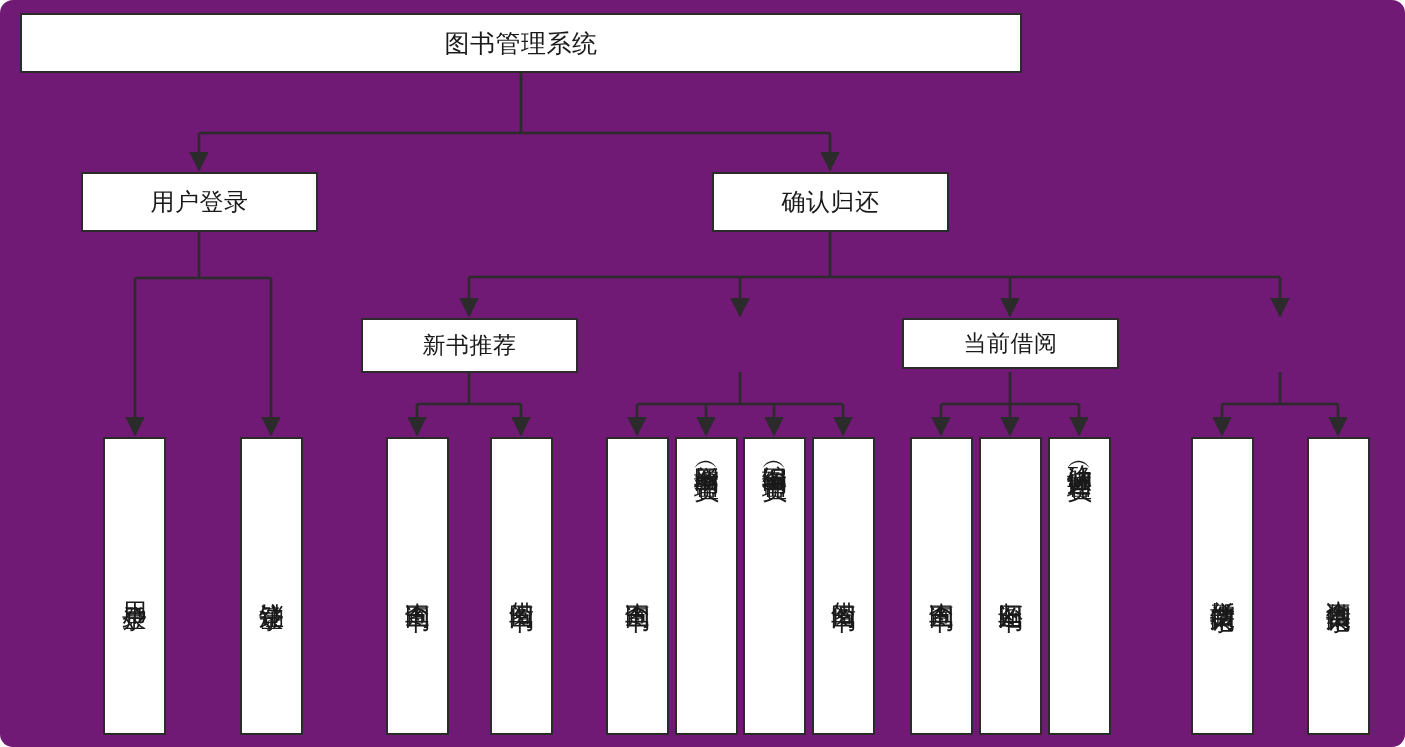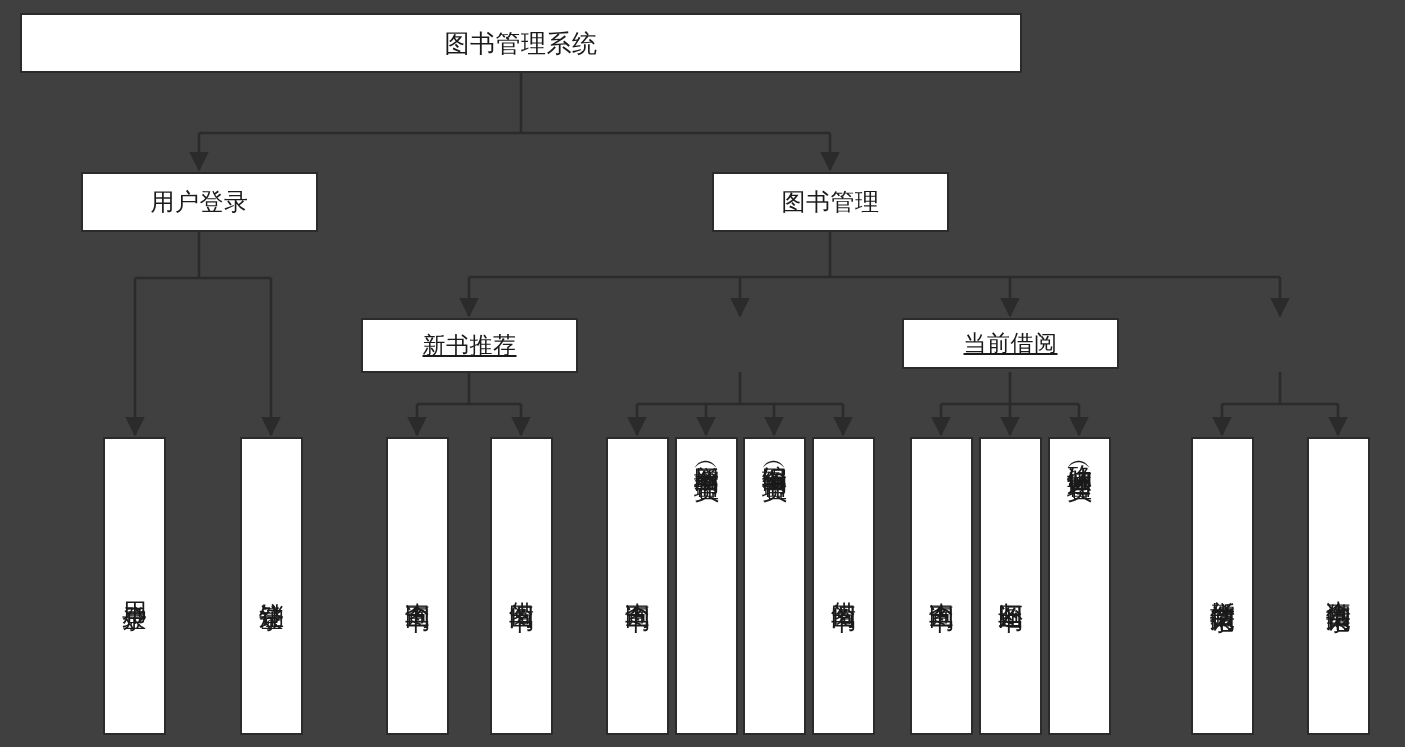--- a/index.html
+++ b/index.html
@@ -9,22 +9,23 @@
     background: #ffffff;
   }
   body {
     font-family: "DejaVu Sans", "Liberation Sans", sans-serif;
     color: #1a1a1a;
   }
   #canvas {
     position: relative;
     width: 1405px;
     height: 747px;
-    background: #404040;
+    background: #701a75;
     overflow: hidden;
+    border-radius: 13px;
   }
   #edges {
     position: absolute;
     left: 0;
     top: 0;
     width: 1405px;
     height: 747px;
     pointer-events: none;
   }
   .node {
@@ -38,21 +39,21 @@
     color: #1a1a1a;
     z-index: 2;
   }
   .node-label {
     line-height: 1.0;
     letter-spacing: 0.5px;
     white-space: nowrap;
   }
   .node.root .node-label { font-size: 25px; }
   .node.level1 .node-label { font-size: 24px; }
-  .node.level2 .node-label { font-size: 23px; text-decoration: underline; }
+  .node.level2 .node-label { font-size: 23px; }
 
   
   .node.leaf {
     align-items: flex-start;
     padding-top: 6px;
   }
   .node.leaf .node-label {
     writing-mode: vertical-rl;
     text-orientation: upright;
     font-size: 25px;
@@ -135,21 +136,21 @@
 
   <div class="node root" style="left:20px; top:13px; width:1002px; height:60px;">
     <span class="node-label">图书管理系统</span>
   </div>
 
   <div class="node level1" style="left:81px; top:172px; width:237px; height:60px;">
     <span class="node-label">用户登录</span>
   </div>
 
   <div class="node level1" style="left:712px; top:172px; width:237px; height:60px;">
-    <span class="node-label">图书管理</span>
+    <span class="node-label">确认归还</span>
   </div>
 
   <div class="node level2" style="left:361px; top:318px; width:217px; height:55px;">
     <span class="node-label">新书推荐</span>
   </div>
 
 
   <div class="node level2" style="left:902px; top:318px; width:217px; height:51px;">
     <span class="node-label">当前借阅</span>
   </div>

